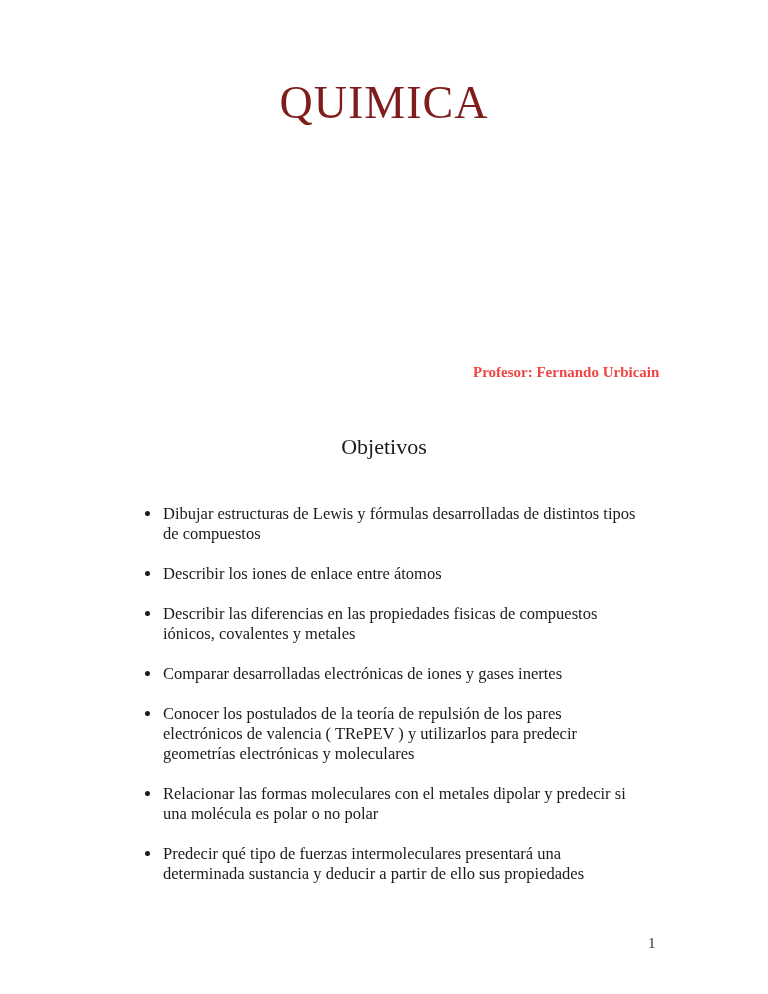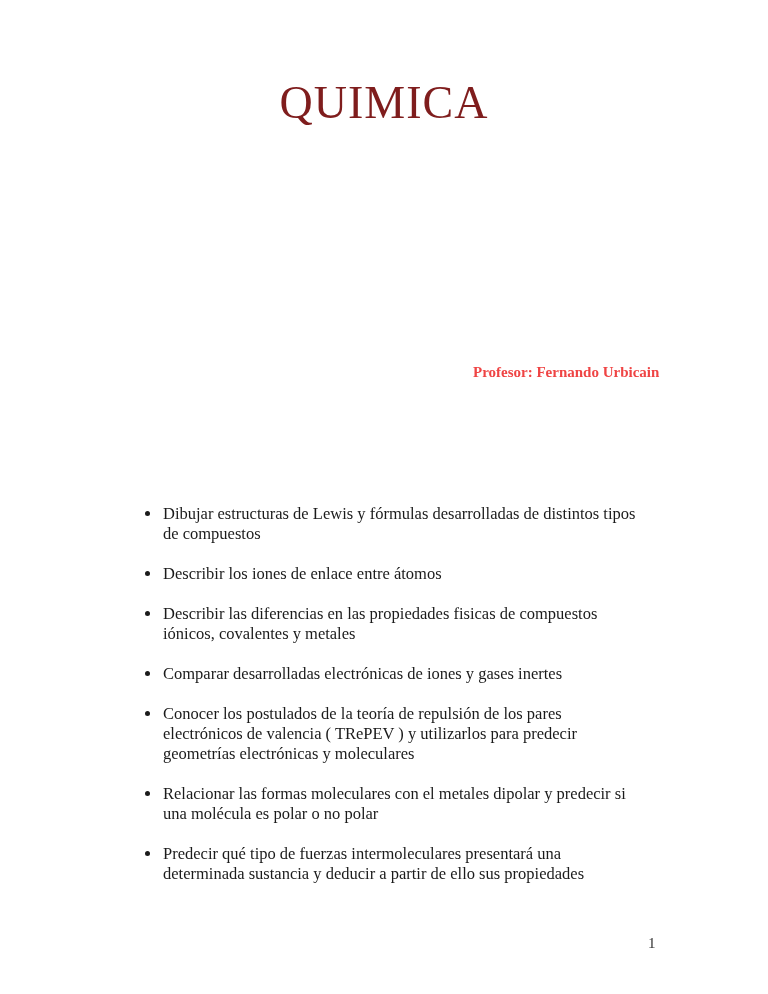--- a/index.html
+++ b/index.html
@@ -84,20 +84,21 @@
 </head>
 <body>
 
 <div class="page">
 
   <div class="doc-title">QUIMICA</div>
 
 
   <div class="doc-professor">Profesor: Fernando Urbicain</div>
 
+  <div class="section-title">Objetivos</div>
 
   <div class="objectives-block">
     <ul class="objectives-list">
       <li>Dibujar estructuras de Lewis y fórmulas desarrolladas de distintos tipos de compuestos</li>
       <li>Describir los iones de enlace entre átomos</li>
       <li>Describir las diferencias en las propiedades fisicas de compuestos iónicos, covalentes y metales</li>
       <li>Comparar desarrolladas electrónicas de iones y gases inertes</li>
       <li>Conocer los postulados de la teoría de repulsión de los pares electrónicos de valencia ( TRePEV ) y utilizarlos para predecir geometrías electrónicas y moleculares</li>
       <li>Relacionar las formas moleculares con el metales dipolar y predecir si una molécula es polar o no polar</li>
       <li>Predecir qué tipo de fuerzas intermoleculares presentará una determinada sustancia y deducir a partir de ello sus propiedades</li>

